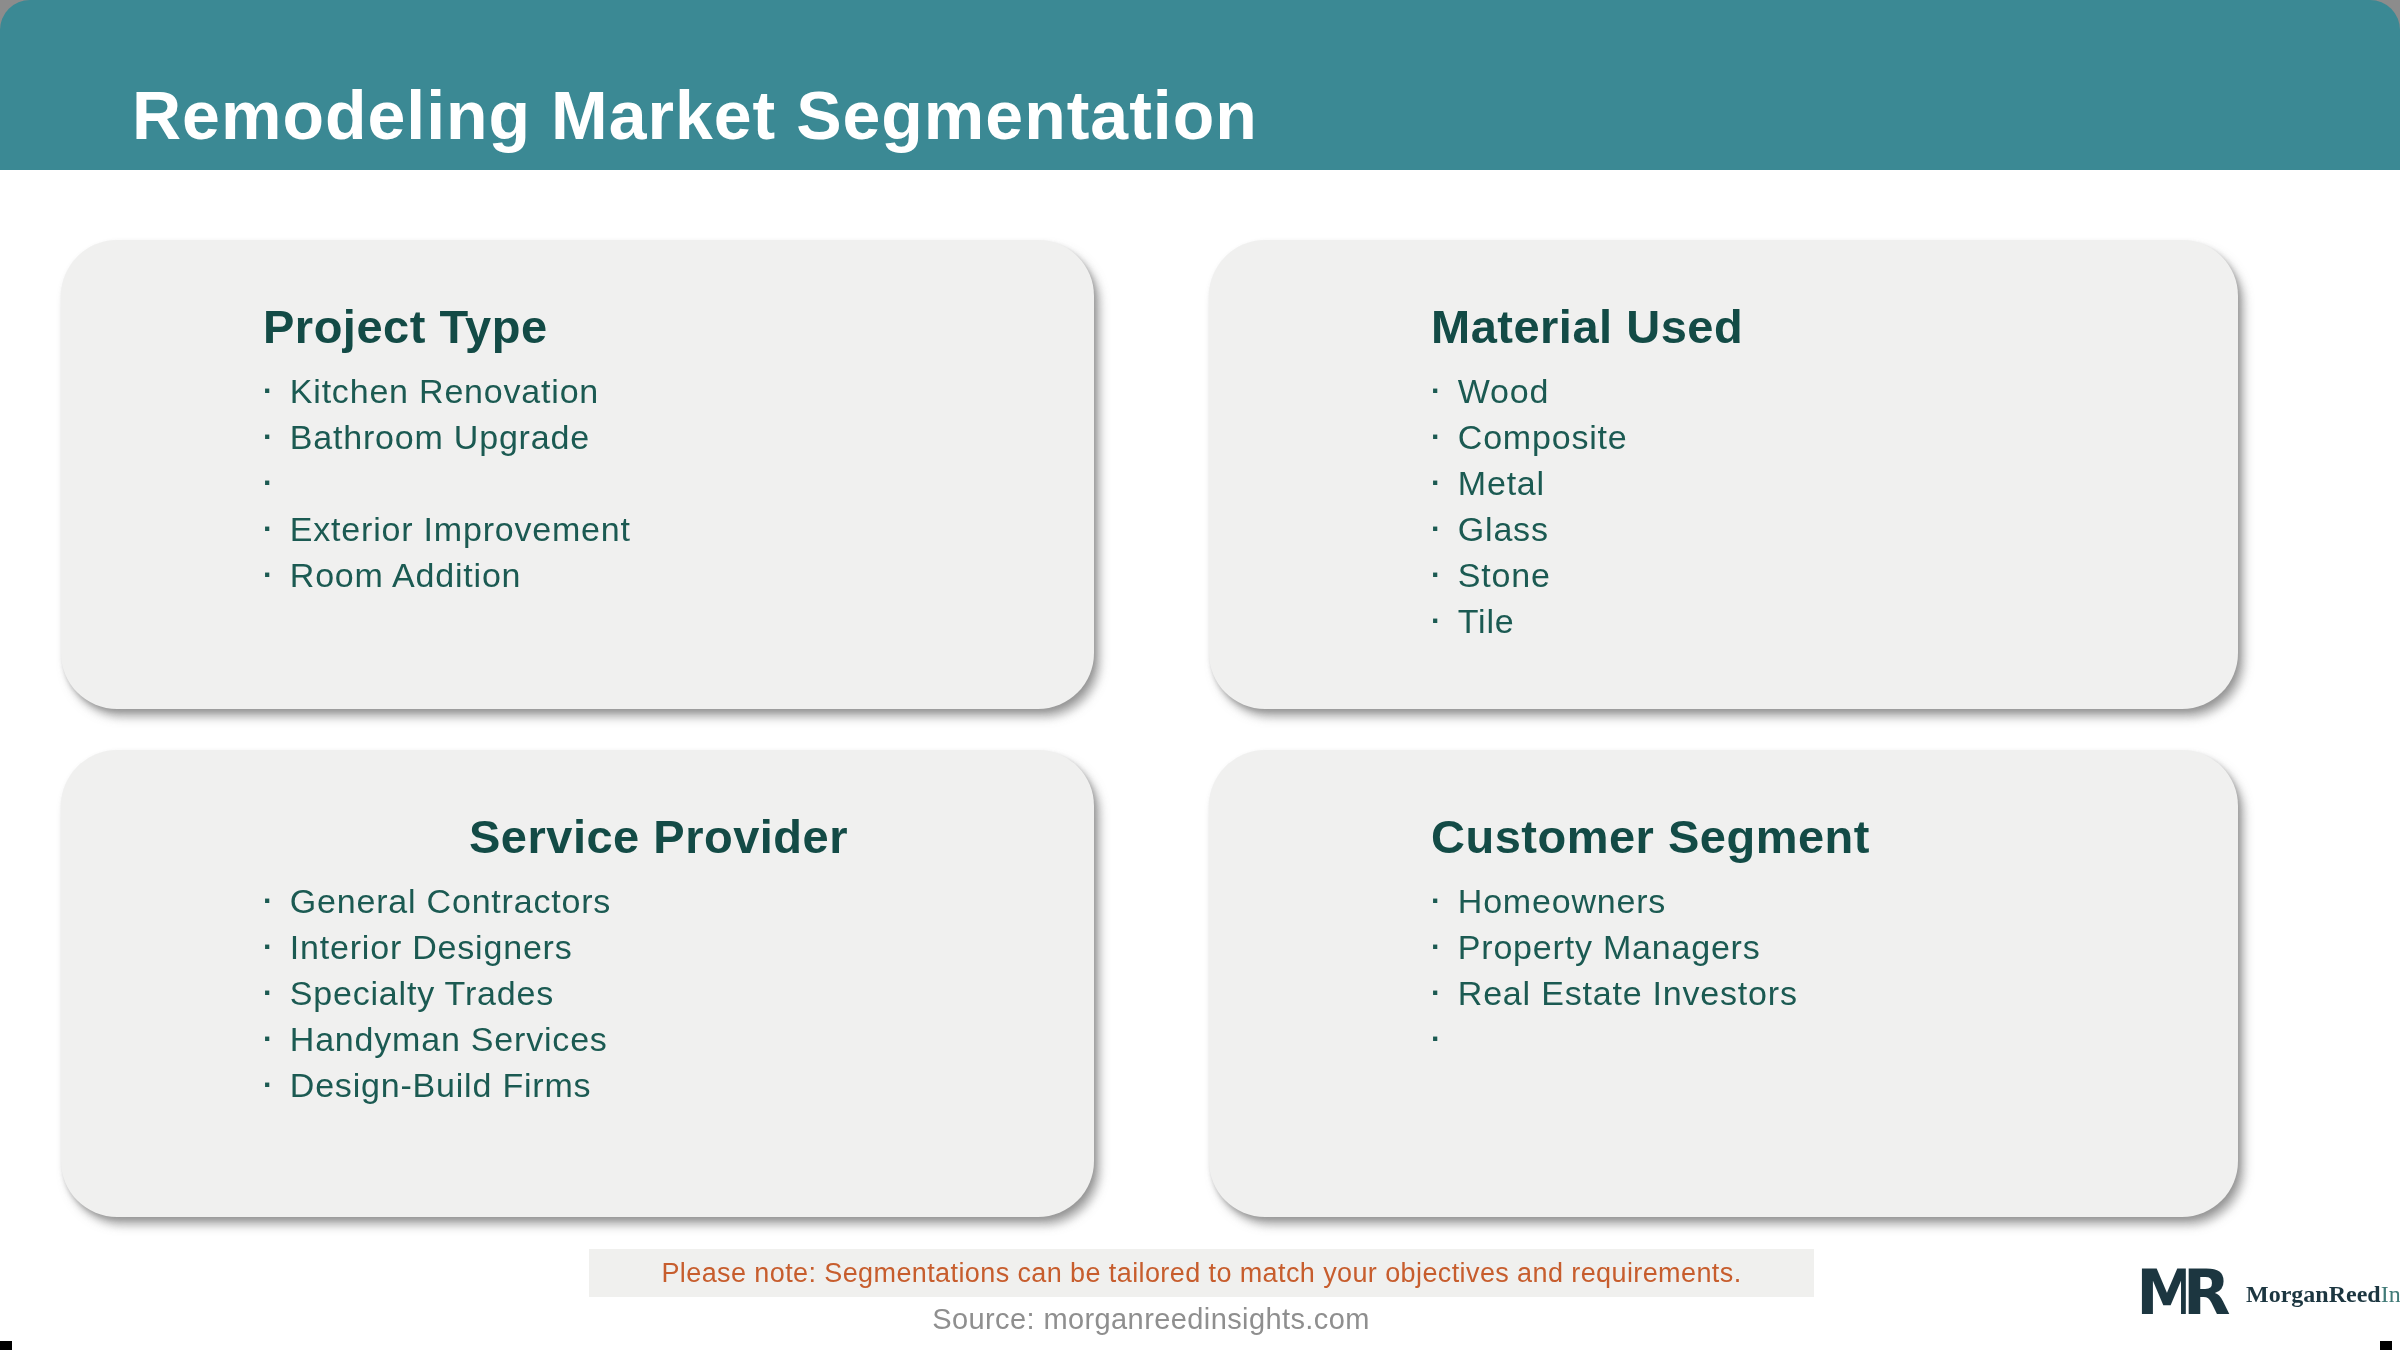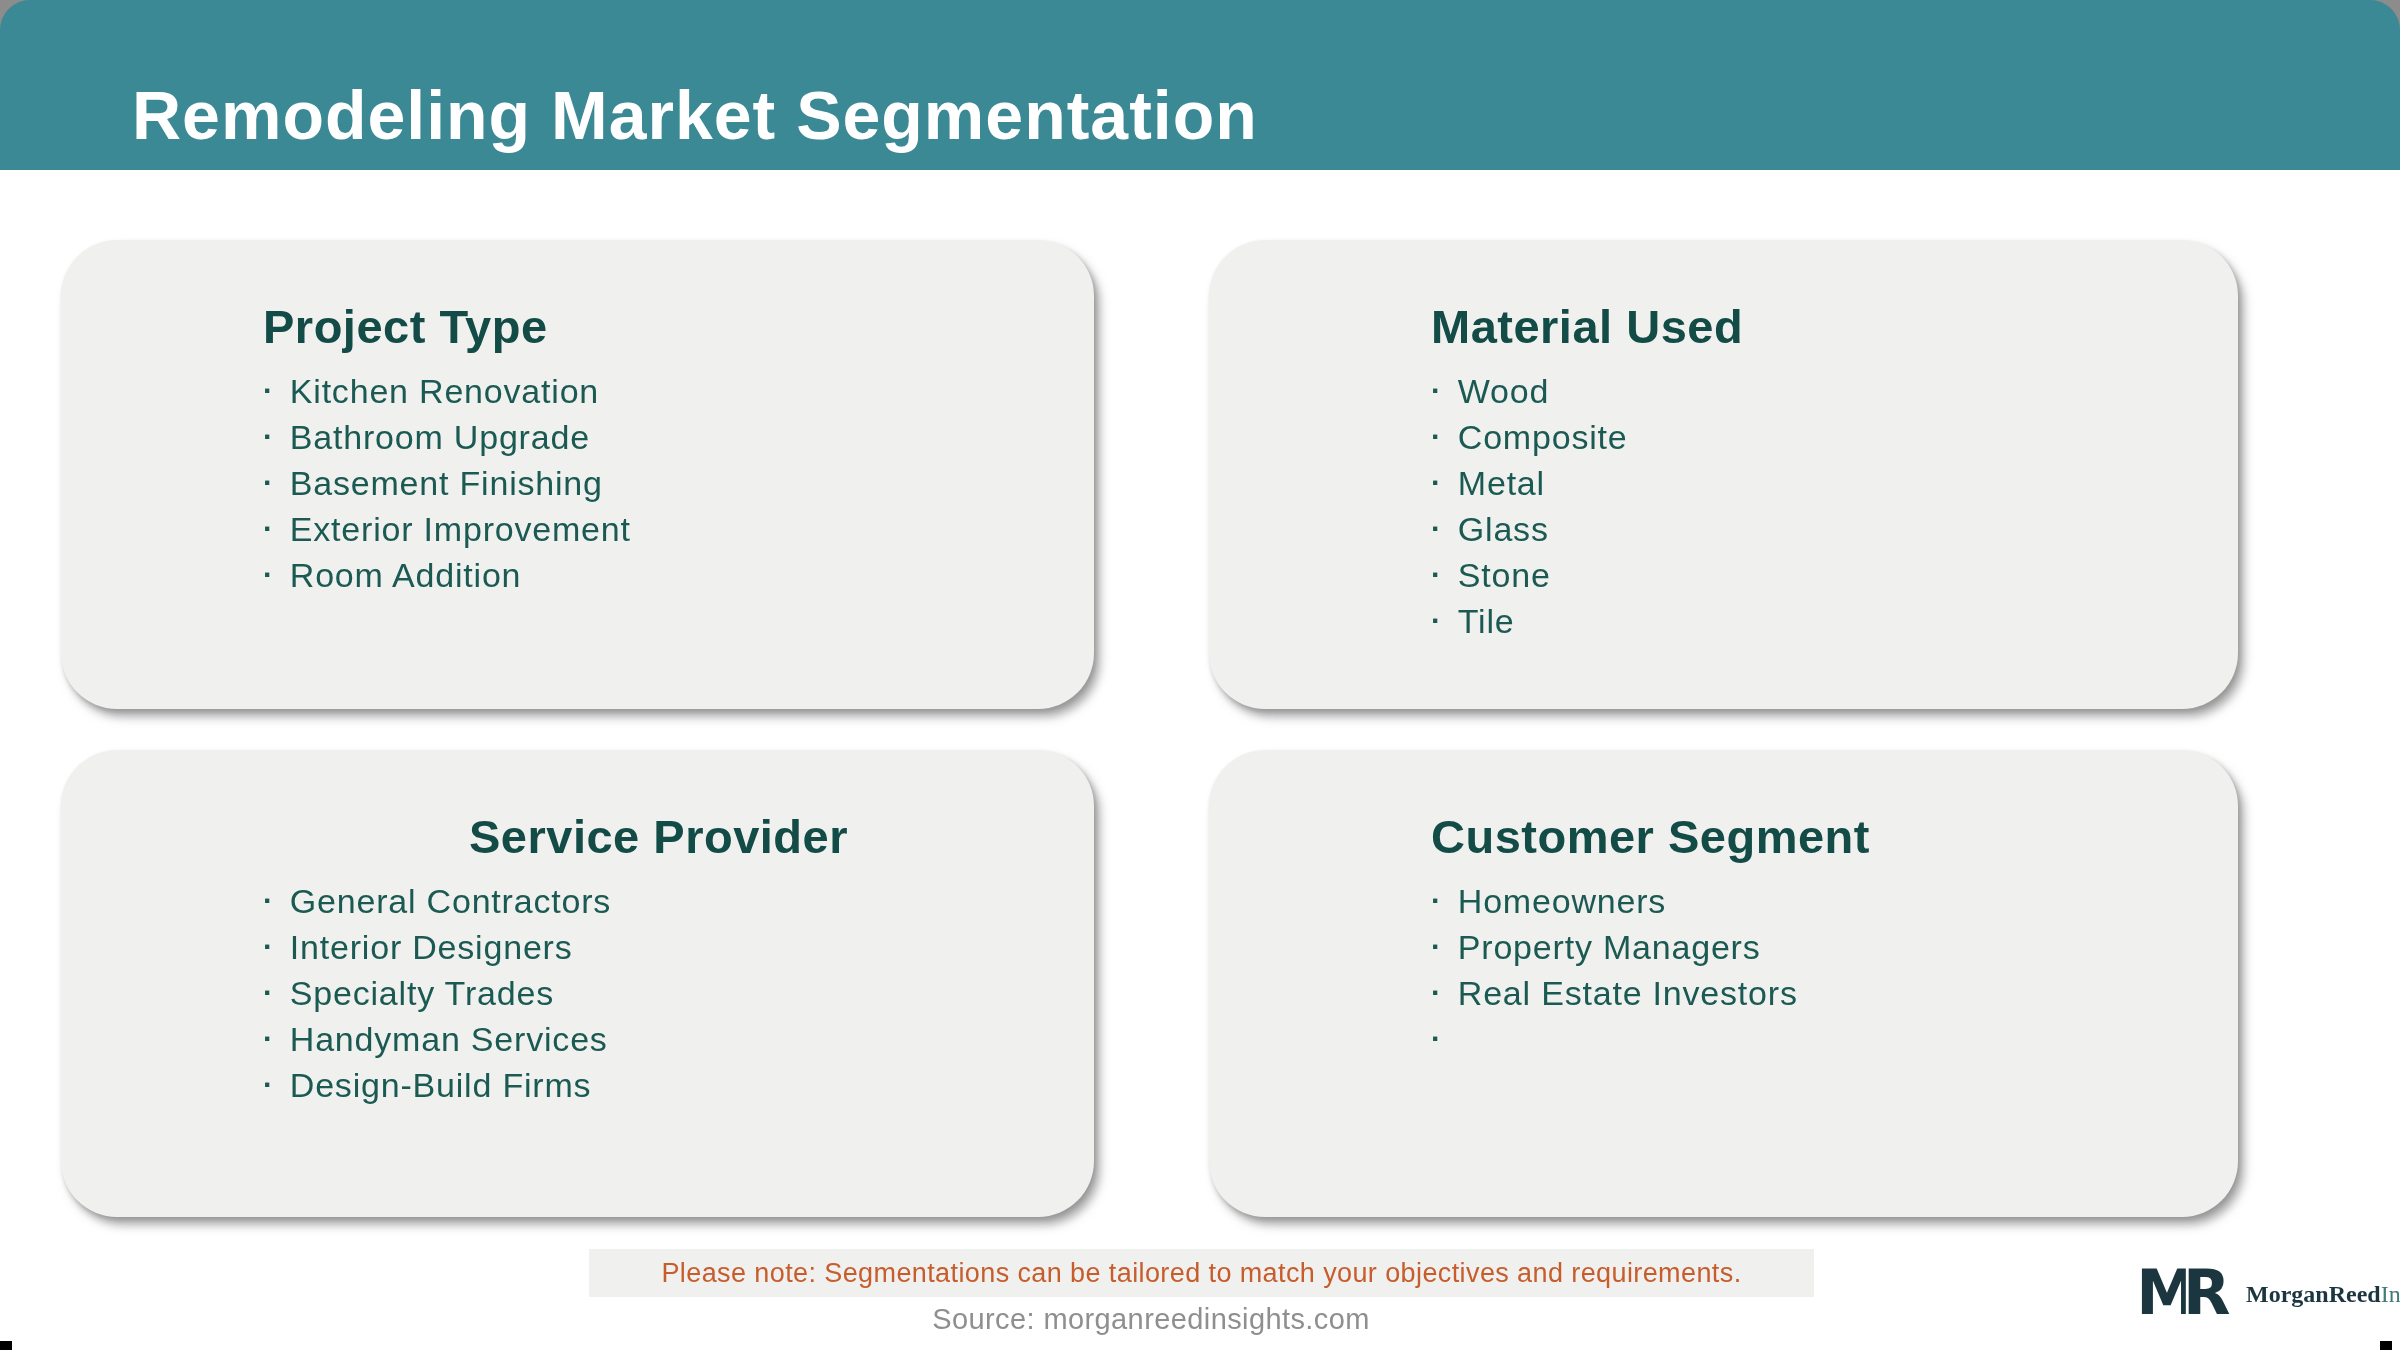--- a/index.html
+++ b/index.html
@@ -192,21 +192,20 @@
           <div class="list-item">
             <span class="bullet">·</span>
             <span>Kitchen Renovation</span>
           </div>
           <div class="list-item">
             <span class="bullet">·</span>
             <span>Bathroom Upgrade</span>
           </div>
           <div class="list-item">
             <span class="bullet">·</span>
-            <span>Basement Finishing</span>
           </div>
           <div class="list-item">
             <span class="bullet">·</span>
             <span>Exterior Improvement</span>
           </div>
           <div class="list-item">
             <span class="bullet">·</span>
             <span>Room Addition</span>
           </div>
         </div>

